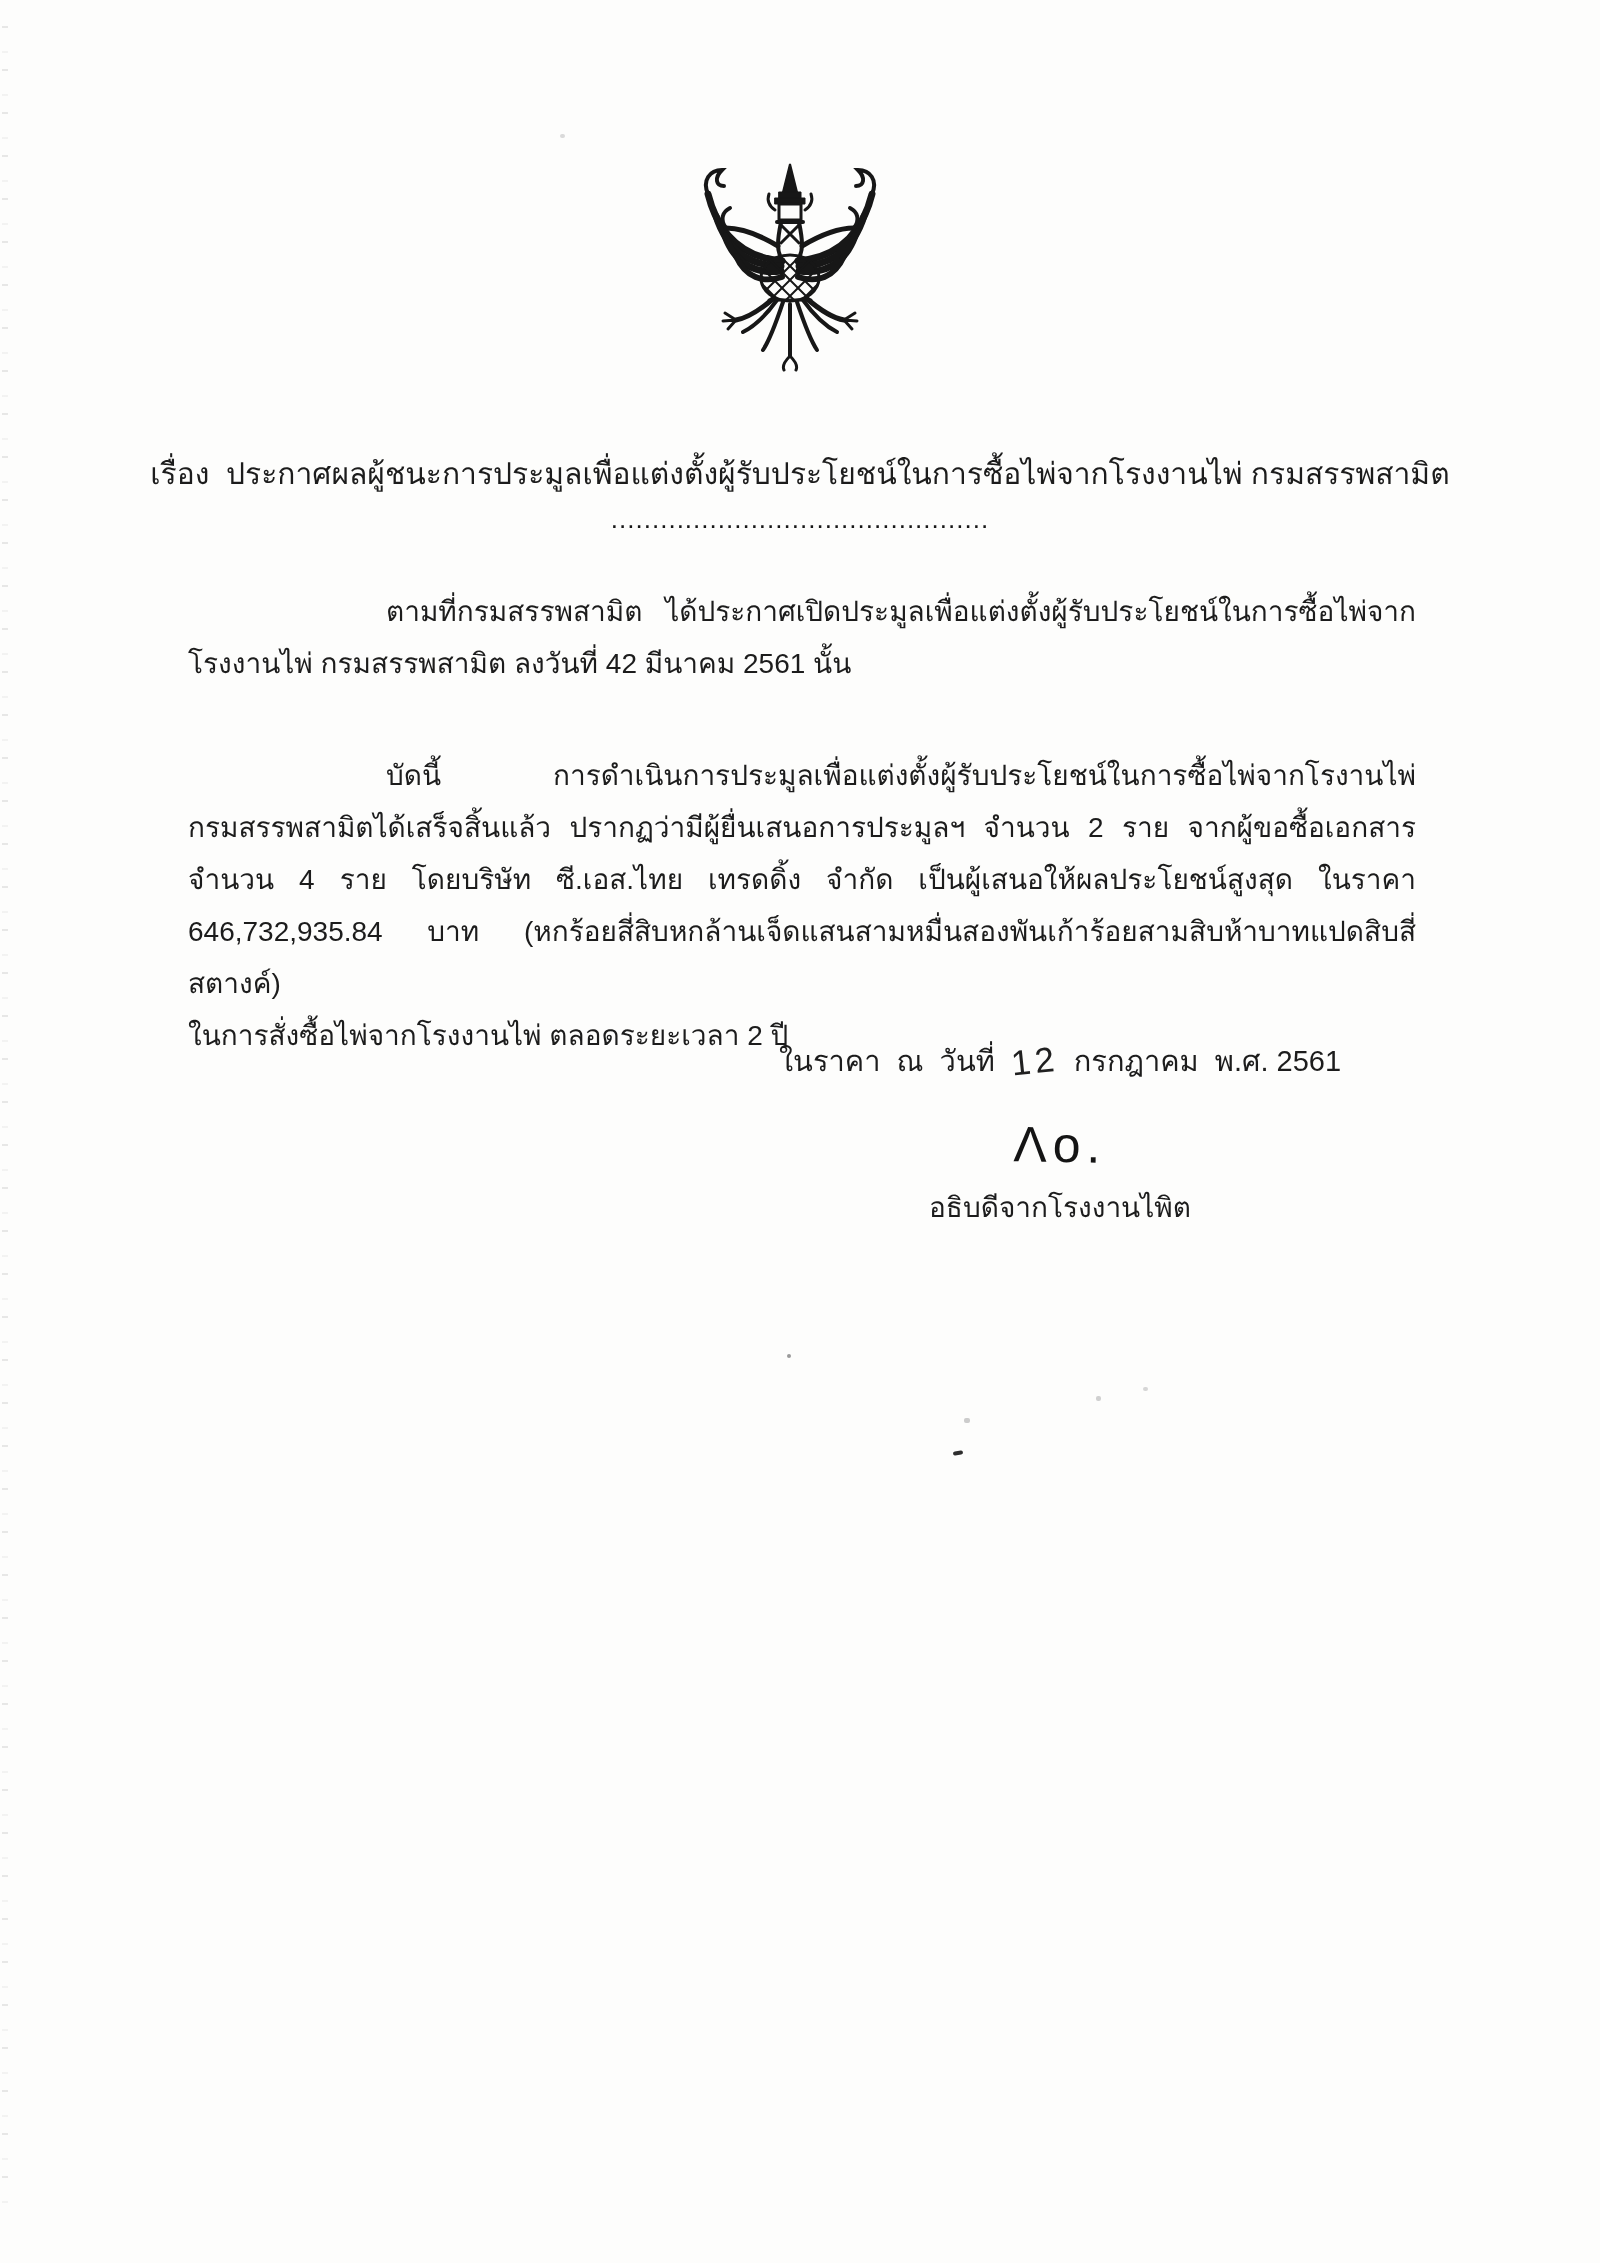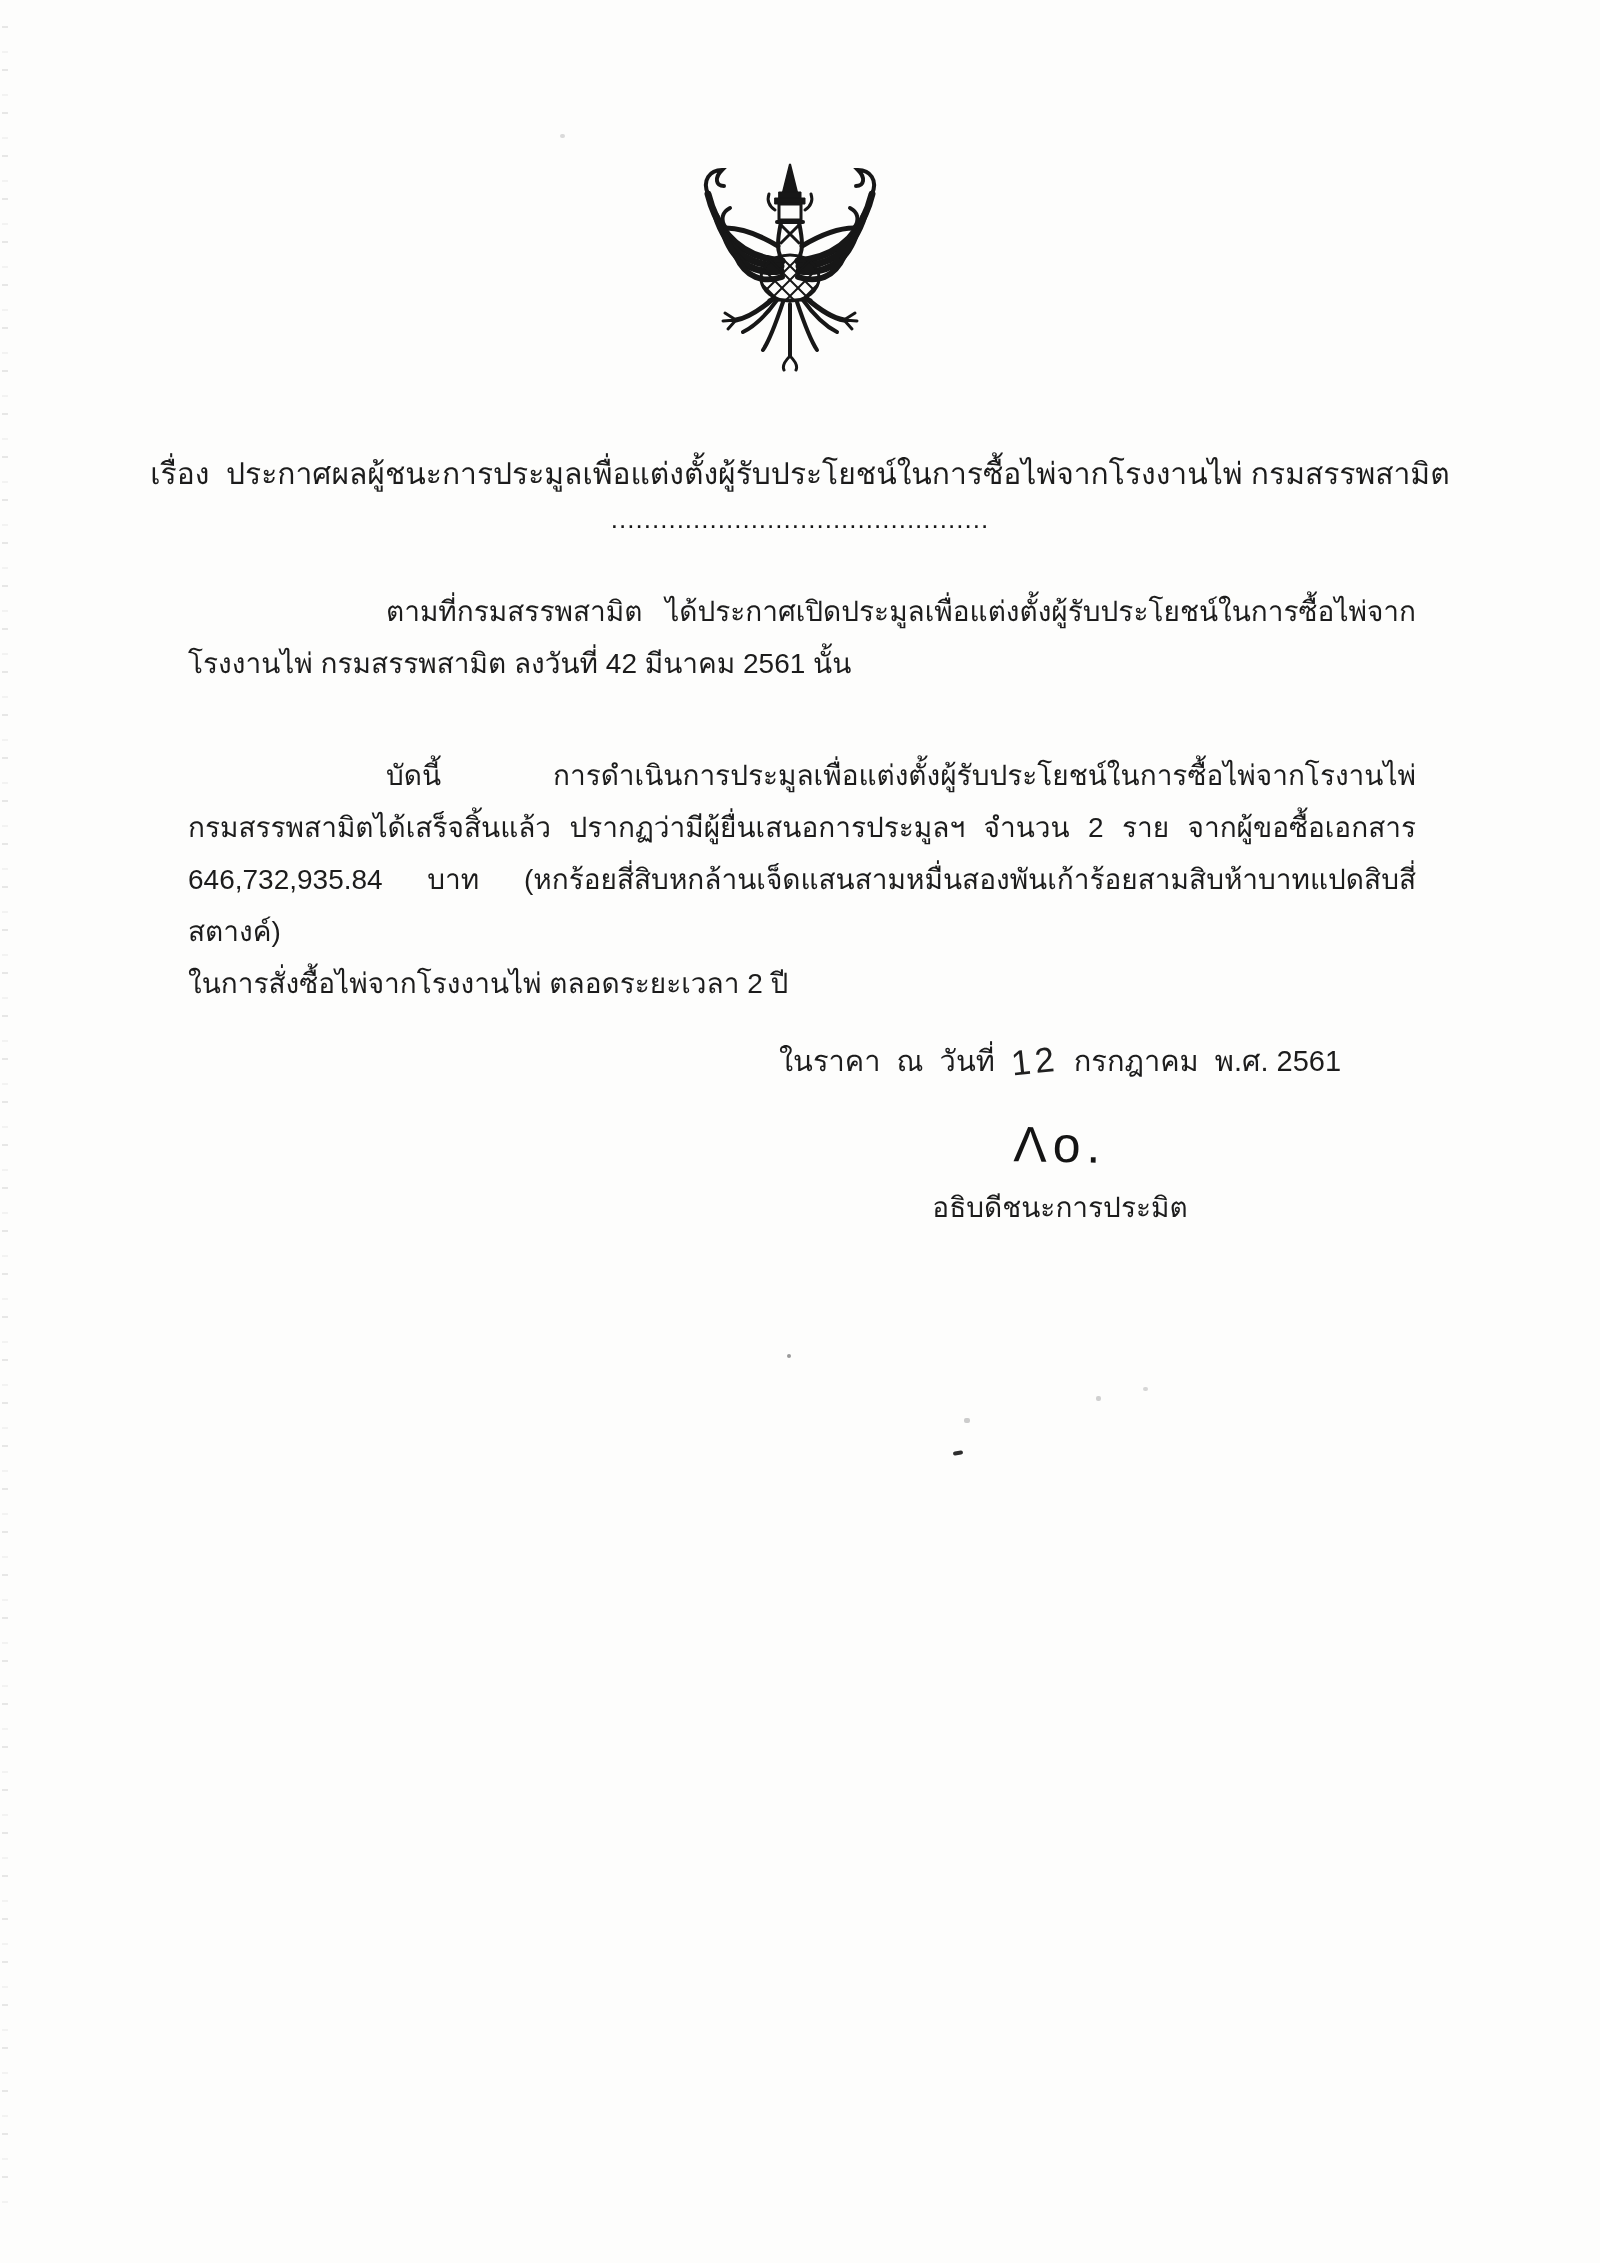--- a/index.html
+++ b/index.html
@@ -125,29 +125,30 @@
   <div class="t-center divider">..............................................</div>
 
   <div class="para para1">
     <div class="line fill indent">ตามที่กรมสรรพสามิต ได้ประกาศเปิดประมูลเพื่อแต่งตั้งผู้รับประโยชน์ในการซื้อไพ่จาก</div>
     <div class="line end">โรงงานไพ่ กรมสรรพสามิต ลงวันที่ 42 มีนาคม 2561 นั้น</div>
   </div>
 
   <div class="para para2">
     <div class="line fill indent">บัดนี้ การดำเนินการประมูลเพื่อแต่งตั้งผู้รับประโยชน์ในการซื้อไพ่จากโรงานไพ่</div>
     <div class="line fill">กรมสรรพสามิตได้เสร็จสิ้นแล้ว ปรากฏว่ามีผู้ยื่นเสนอการประมูลฯ จำนวน 2 ราย จากผู้ขอซื้อเอกสาร</div>
+    <div class="line fill">จำนวน 4 ราย โดยบริษัท ซี.เอส.ไทย เทรดดิ้ง จำกัด เป็นผู้เสนอให้ผลประโยชน์สูงสุด ในราคา</div>
     <div class="line fill">646,732,935.84 บาท (หกร้อยสี่สิบหกล้านเจ็ดแสนสามหมื่นสองพันเก้าร้อยสามสิบห้าบาทแปดสิบสี่สตางค์)</div>
     <div class="line end">ในการสั่งซื้อไพ่จากโรงงานไพ่ ตลอดระยะเวลา 2 ปี</div>
   </div>
 
   <div class="announce"><span>ในราคา  ณ  วันที่</span><span class="day">12</span><span>กรกฎาคม  พ.ศ. 2561</span></div>
 
   <div class="sig-block">
     <div class="sig-mark">Λο.</div>
-    <div class="sig-title">อธิบดีชนะการประมิต</div>
+    <div class="sig-title">อธิบดีจากโรงงานไพิต</div>
   </div>
 
   <div class="speck s1"></div>
   <div class="speck s2"></div>
   <div class="speck s3"></div>
   <div class="speck s4"></div>
   <div class="speck s5"></div>
   <div class="speck s6"></div>
 
 </div>

